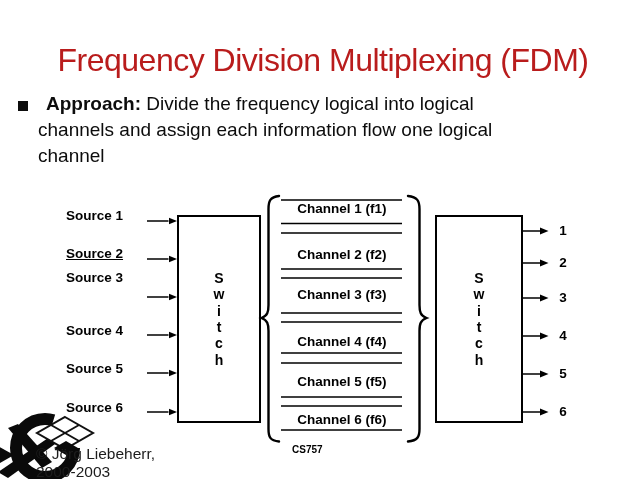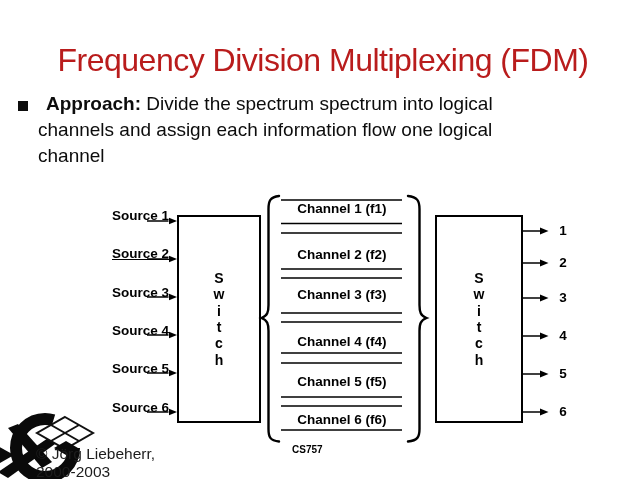--- a/index.html
+++ b/index.html
@@ -10,21 +10,21 @@
   .abs{position:absolute;}
   .title{
     left:33px; top:41px; width:580px; font-size:32px; line-height:38px;
     letter-spacing:-0.5px; color:#b91c1c; white-space:nowrap;text-align:center;
   }
   .bullet-marker{ left:18px; top:101px; width:10px; height:10px; background:#0d0d0d; }
   .bullet-text{ left:38px; top:91px; width:540px; font-size:19px; line-height:26px; color:#0c0c0c; }
   .bullet-text b{ font-weight:bold;margin-left:8px; }
   .overlay{ left:0; top:0; }
   .dlabel{ font-weight:bold; font-size:13.5px; line-height:16px; color:#000; white-space:nowrap; }
-  .src{ left:66px; width:90px; text-align:left;margin-left:46px; }
+  .src{ left:66px; width:90px; text-align:left; }
   .chan{ left:280px; width:124px; text-align:center; }
   .outnum{ left:552px; width:22px; text-align:center; }
   .switchbox{
     border:2px solid #000; box-sizing:border-box; background:#fff0;
     display:flex; align-items:center; justify-content:center;
   }
   .switchbox .vlabel{
     white-space:pre-line; text-align:center; font-weight:bold;
     font-size:14px; line-height:16.3px; color:#000;
   }
@@ -38,21 +38,21 @@
 </style>
 </head>
 <body>
 
 <div class="slide">
 
   <div class="abs title">Frequency Division Multiplexing (FDM)</div>
 
   <div class="abs bullet-marker"></div>
   <div class="abs bullet-text">
-    <div><b>Approach:</b><span> Divide the spectrum spectrum into logical</span></div>
+    <div><b>Approach:</b><span> Divide the frequency logical into logical</span></div>
     <div>channels and assign each information flow one logical</div>
     <div>channel</div>
   </div>
 
   <svg class="abs overlay" width="638" height="479" viewBox="0 0 638 479">
     <defs>
       <marker id="ah" markerWidth="9" markerHeight="8" refX="0" refY="4" orient="auto" markerUnits="userSpaceOnUse">
         <path d="M0,0.5 L8.5,4 L0,7.5 Z" fill="#000"></path>
       </marker>
     </defs>
@@ -91,21 +91,21 @@
     </g>
 
     <g stroke="#000" stroke-width="2.4" fill="none" stroke-linecap="round">
       <path d="M 279 196 C 270 197 268.5 201 268.5 209 L 268.5 305 C 268.5 312 267.5 315.5 261.5 318 C 267.5 320.5 268.5 324 268.5 331 L 268.5 429 C 268.5 437 270 440.5 279 441.5"></path>
       <path d="M 408 196 C 417.5 197 419.5 201 419.5 209 L 419.5 305 C 419.5 312 420.5 315.5 426.5 318 C 420.5 320.5 419.5 324 419.5 331 L 419.5 429 C 419.5 437 417.5 440.5 408 441.5"></path>
     </g>
   </svg>
 
   <div class="abs dlabel src" style="top:208px;">Source 1</div>
   <div class="abs dlabel src" style="top:246px;text-decoration:underline;">Source 2</div>
-  <div class="abs dlabel src" style="top:285px;">Source 3</div>
+  <div class="abs dlabel src" style="top:270px;">Source 3</div>
   <div class="abs dlabel src" style="top:323px;">Source 4</div>
   <div class="abs dlabel src" style="top:361px;">Source 5</div>
   <div class="abs dlabel src" style="top:400px;">Source 6</div>
 
   <div class="abs switchbox box-left">
     <div class="vlabel">S
 w
 i
 t
 c

